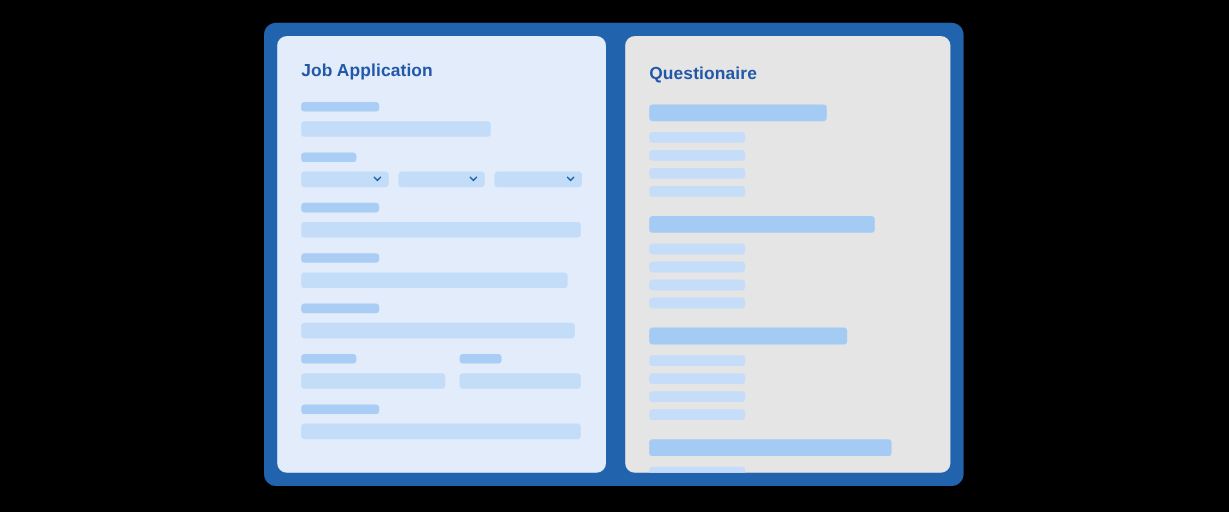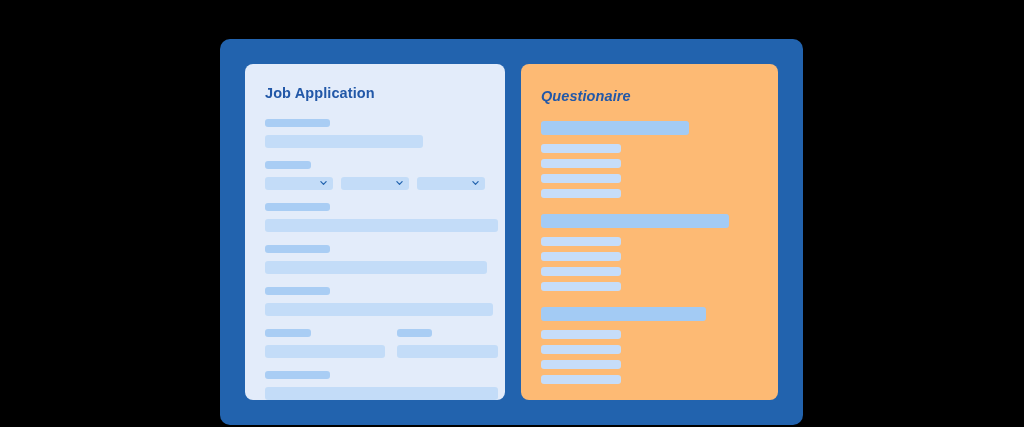--- a/index.html
+++ b/index.html
@@ -17,42 +17,40 @@
   
   #frame {
     position: absolute;
     left: 220px;
     top: 19px;
     width: 583px;
     height: 386px;
     background: #2263ae;
     border-radius: 10px;
     box-sizing: border-box;
-    padding: 25px;
+    padding: 11px;
     display: flex;
     gap: 16px;
-    margin-top: 20px;
   }
 
   
   .card {
     border-radius: 8px;
     box-sizing: border-box;
     padding: 22px 20px 20px 20px;
     overflow: hidden;
   }
   #card-job {
     width: 278px;
     background: #e3ecfa;
   }
   #card-quest {
     width: 275px;
-    background: #fdba74;
+    background: #e5e5e5;
     padding-top: 25px;
-    font-style: italic;
   }
 
   .card-title {
     color: #2258a8;
     font-size: 14.5px;
     font-weight: bold;
     letter-spacing: .1px;
     margin: 0 0 18px 0;
     line-height: 1;
   }

